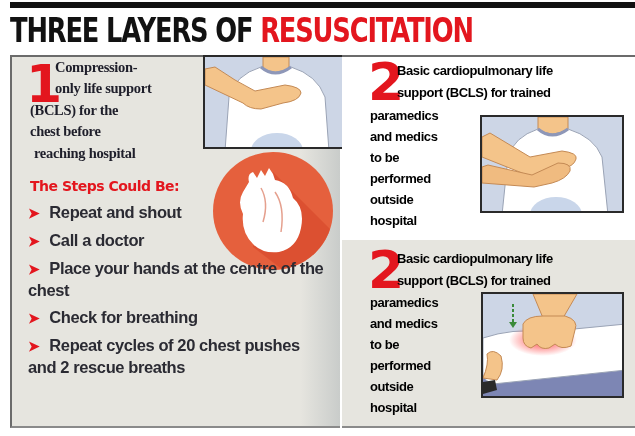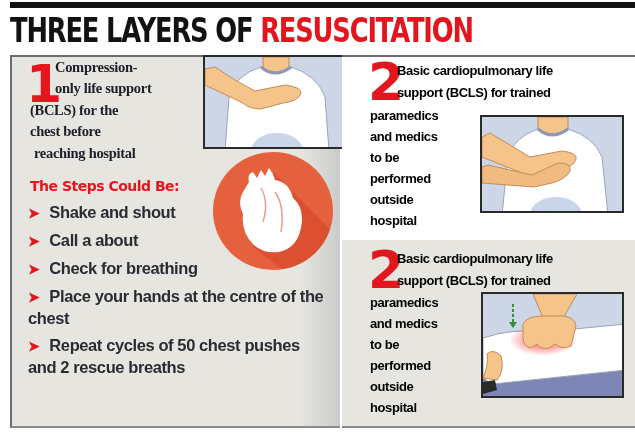--- a/index.html
+++ b/index.html
@@ -86,25 +86,25 @@
   <svg width="120" height="118" viewBox="0 0 120 118">
     <path d="M60 20 L120 80 L120 118 L70 118 L40 95 Z" fill="#d84a2c" opacity="0.7"></path>
     <path d="M36 30 Q34 22 40 20 L44 26 L48 18 L52 24 L56 16 L60 22 L62 28 Q76 30 80 46 Q92 56 88 76 Q84 96 66 100 Q50 102 40 92 Q28 80 30 62 Q24 50 30 40 Z" fill="#ffffff"></path>
     <path d="M48 36 Q56 50 50 70" fill="none" stroke="#e5a08e" stroke-width="1.5"></path>
     <path d="M62 40 Q72 54 68 80" fill="none" stroke="#e5a08e" stroke-width="1.5"></path>
   </svg>
 </div>
 
 <div class="steps-title">The Steps Could Be:</div>
 <ul class="steps">
-  <li><span class="arrow">➤</span><span>Shake and shout</span></li>
-  <li><span class="arrow">➤</span><span>Call a about</span></li>
+  <li><span class="arrow">➤</span><span>Repeat and shout</span></li>
+  <li><span class="arrow">➤</span><span>Call a doctor</span></li>
+  <li><span class="arrow">➤</span><span>Place your hands at the centre of the chest</span></li>
   <li><span class="arrow">➤</span><span>Check for breathing</span></li>
-  <li><span class="arrow">➤</span><span>Place your hands at the centre of the chest</span></li>
-  <li><span class="arrow">➤</span><span>Repeat cycles of 50 chest pushes and 2 rescue breaths</span></li>
+  <li><span class="arrow">➤</span><span>Repeat cycles of 20 chest pushes and 2 rescue breaths</span></li>
 </ul>
 
 <div class="panel-right-top"></div>
 <div class="big-num" style="left:368px; top:60px;">2</div>
 <div class="lbl" style="left:397px; top:61px;">Basic cardiopulmonary life</div>
 <div class="lbl" style="left:397px; top:83px;">support (BCLS) for trained</div>
 <div class="lbl" style="left:370px; top:106px;">paramedics</div>
 <div class="lbl" style="left:370px; top:127px;">and medics</div>
 <div class="lbl" style="left:370px; top:148px;">to be</div>
 <div class="lbl" style="left:370px; top:169px;">performed</div>

